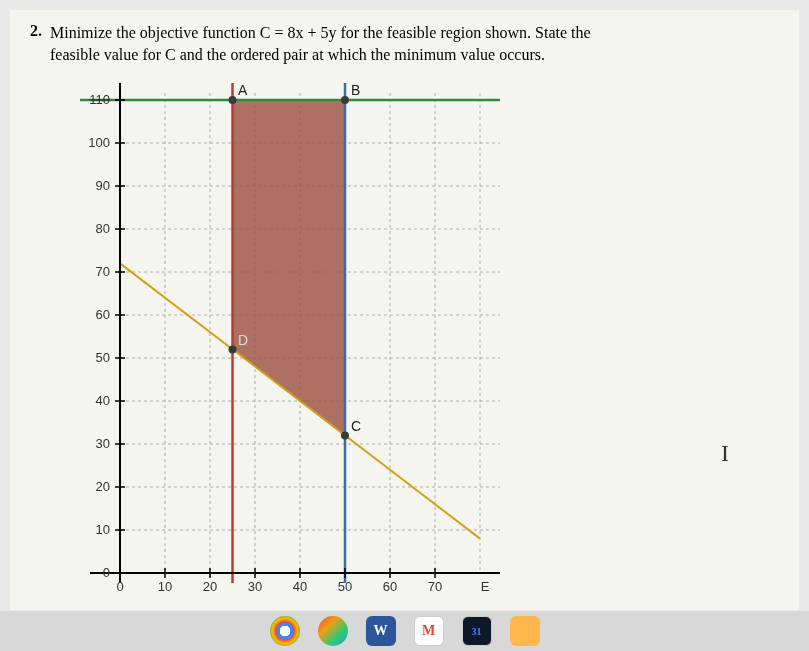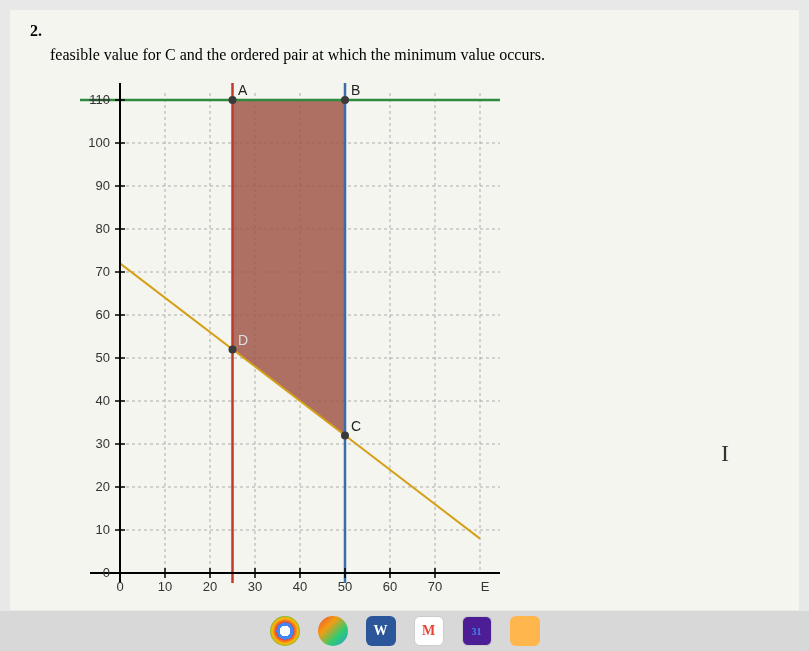--- a/index.html
+++ b/index.html
@@ -66,31 +66,31 @@
       align-items: center;
       justify-content: center;
       font-size: 14px;
       font-weight: bold;
       color: white;
     }
     .tb-chrome { background: radial-gradient(circle at center, #fff 25%, #4285f4 26%, #4285f4 40%, #ea4335 41%, #fbbc05 60%, #34a853 80%); border-radius:50%;}
     .tb-paint { background: linear-gradient(135deg,#e74c3c,#f39c12,#2ecc71,#3498db); border-radius:50%;}
     .tb-word { background: #2b579a; }
     .tb-gmail { background: white; color:#ea4335; border:1px solid #ccc;}
-    .tb-cal { background: #4c1d95; color:#4285f4; border:1px solid #ccc; font-size:10px;}
+    .tb-cal { background: #0f172a; color:#4285f4; border:1px solid #ccc; font-size:10px;}
     .tb-files { background: #ffb74d; }
   </style>
 </head>
 <body>
 
 <div class="paper">
   <div class="question">
     <span class="qnum">2.</span>
     <div class="qtext">
-      <br>
+      <span>Minimize the objective function C = 8x + 5y for the feasible region shown.  State the</span><br>
       <span>feasible value for C and the ordered pair at which the minimum value occurs.</span>
     </div>
   </div>
 
   <div class="chart-wrapper">
     <svg class="chart-svg" viewBox="0 0 440 520">
 
       <g stroke="#999" stroke-width="0.8" stroke-dasharray="3,3">
 
         <line x1="50" y1="20" x2="50" y2="500"></line>

